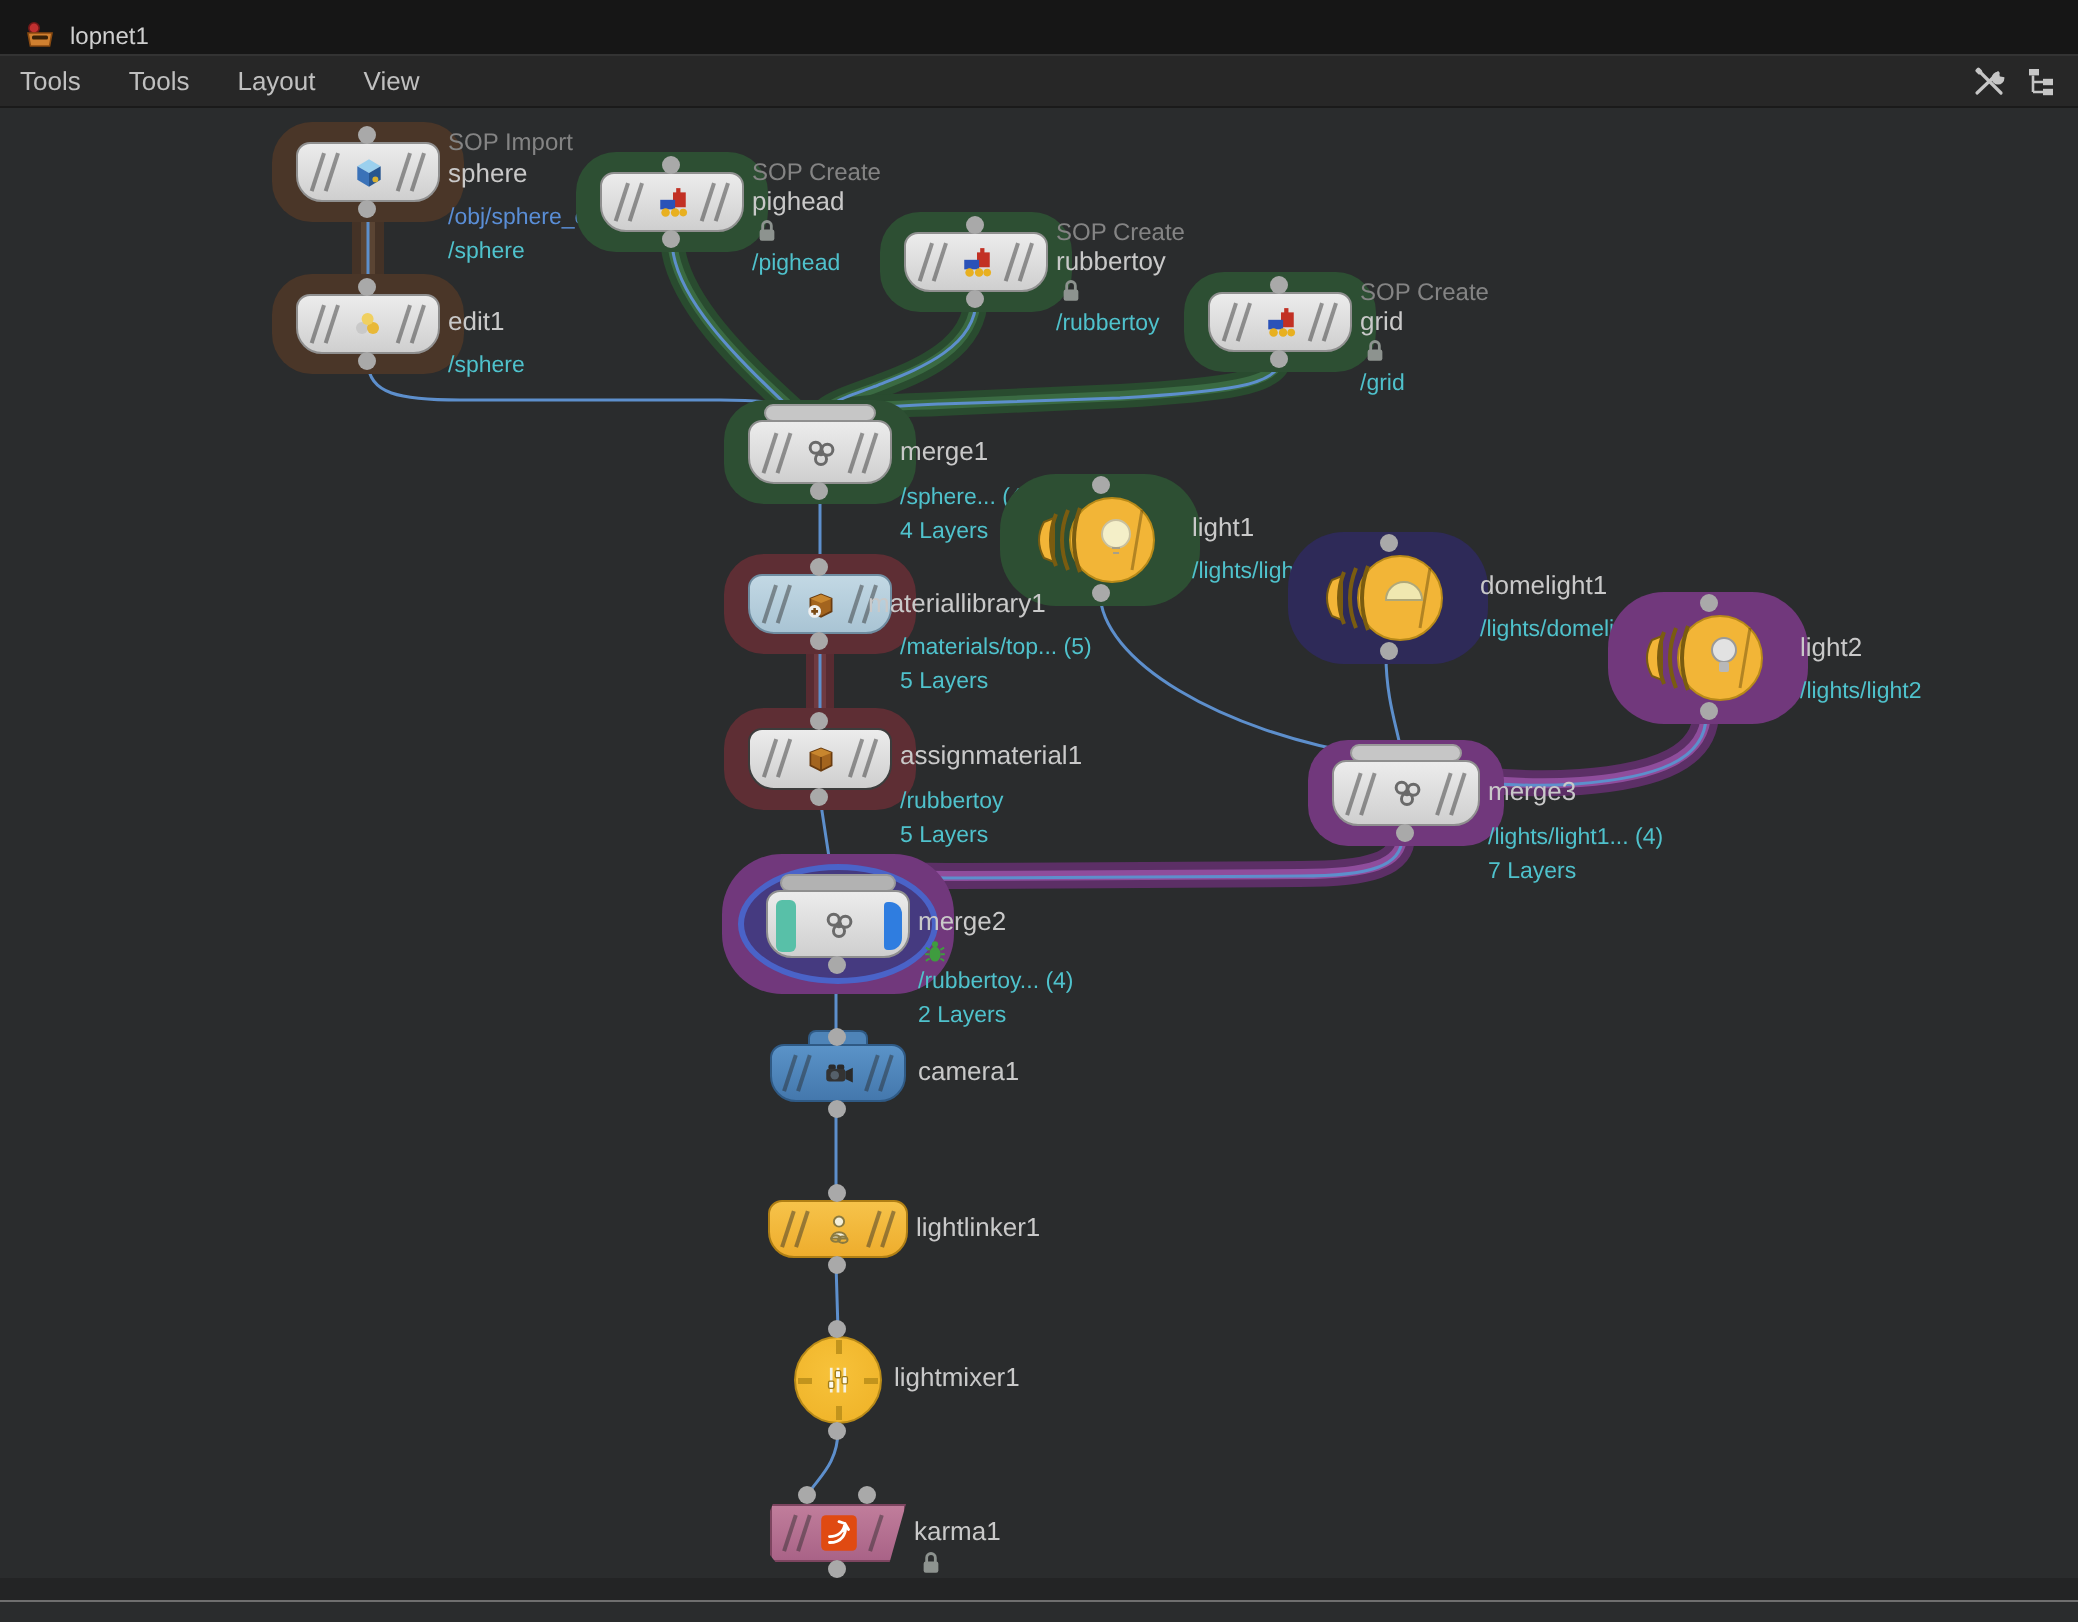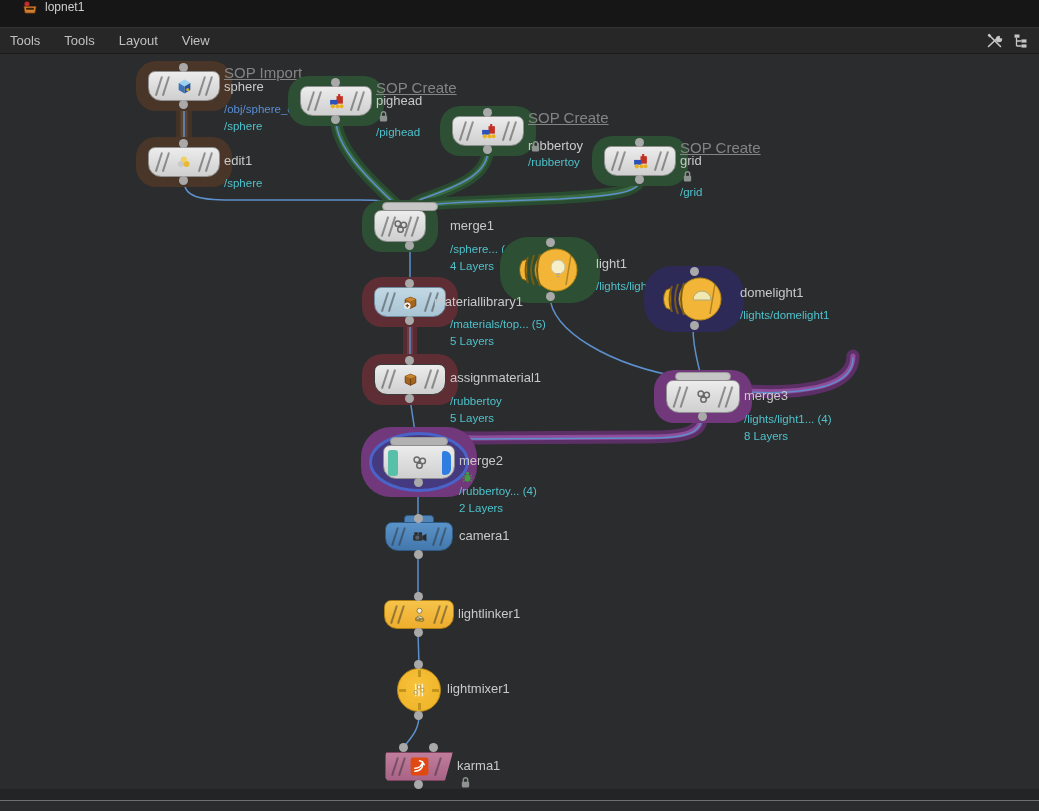--- a/index.html
+++ b/index.html
@@ -2,21 +2,21 @@
 <html><head>
 <meta charset="utf-8">
 <style>
   * { margin:0; padding:0; box-sizing:border-box; }
   html,body { width:1039px; height:811px; overflow:hidden; }
   body { font-family:"Liberation Sans","DejaVu Sans",sans-serif; background:#2a2c2d; }
   #app { position:relative; width:1039px; height:811px; background:#2a2c2d; overflow:hidden; }
 
   
   .titlebar { position:absolute; left:0; top:0; width:100%; height:36px; background:#161616;
-    display:flex; gap:7px; padding:0 22px; z-index:50; border-bottom:1px solid #0a0a0a; }
+    display:flex; align-items:center; gap:7px; padding:0 12px; z-index:50; border-bottom:1px solid #0a0a0a; }
   .titlebar .wtitle { color:#cfcfcf; font-size:12px; }
   .menubar { position:absolute; left:0; top:27px; width:100%; height:27px; background:#272727;
     display:flex; align-items:center; gap:0; padding:0 6px; z-index:50; border-bottom:1px solid #1a1a1a; border-top:1px solid #333; }
   .gapstrip { position:absolute; left:0; top:22px; width:100%; height:5px; background:#1e1e1e; z-index:50; }
   .menu-item { color:#c0c0c0; font-size:13px; padding:4px 12px; cursor:default; }
   .menu-item:first-child { padding-left:4px; }
   .menubar .spacer { flex:1; }
   .mb-icon { width:26px; height:20px; display:flex; align-items:center; justify-content:center; }
 
   
@@ -31,21 +31,21 @@
   .glow.maroon { background:#5e2e34; }
   .glow.navy { background:#2e2a58; }
   .glow.purple { background:#71387c; }
   .glow.sel-ring { inset:-13px -14px; border-radius:50%; background:#453a80; border:3px solid #4a63c8; }
   .sl { position:absolute; top:15%; width:1.5px; height:70%; background:rgba(40,40,40,.45); transform:rotate(18deg); z-index:3; }
   .dot { position:absolute; width:9px; height:9px; border-radius:50%; background:#a9a9a9; z-index:4; }
   .inbar { position:absolute; height:9px; background:#c6c6c6; border-radius:5px; top:-8px; z-index:2; border:1px solid #9a9a9a; }
   .nicon { position:relative; z-index:3; display:flex; }
 
   .nlabel { position:absolute; white-space:nowrap; color:#c9c9c9; font-size:13px; z-index:5; }
-  .nbadge { position:absolute; white-space:nowrap; color:#848484; font-size:15px; z-index:5;text-decoration:underline; }
+  .nbadge { position:absolute; white-space:nowrap; color:#848484; font-size:12px; z-index:5; }
   .npath  { position:absolute; white-space:nowrap; color:#4fc2cc; font-size:11.5px; z-index:5; }
   .npath.blue { color:#5a8ed6; }
   .nlock, .nbug { position:absolute; z-index:5; }
 
   .bulbwrap { position:absolute; z-index:3; }
   .bulbwrap .glow { inset:-6px -8px; border-radius:28px; }
 
   .circlebody { position:absolute; left:0; top:0; width:100%; height:100%; border-radius:50%;
     background:radial-gradient(circle at 45% 40%, #f7c23a, #eeb126); border:1px solid #b88a18;
     display:flex; align-items:center; justify-content:center; z-index:2; }
@@ -203,21 +203,21 @@
             <rect x="8" y="3" width="6" height="7" fill="#c23024"></rect>
             <rect x="2" y="6.5" width="7" height="4.5" fill="#2a52b8"></rect>
             <rect x="9.5" y="1" width="2" height="3" fill="#c23024"></rect>
             <circle cx="4.5" cy="12.5" r="2" fill="#e8b020"></circle>
             <circle cx="9" cy="12.5" r="2" fill="#e8b020"></circle>
             <circle cx="12.8" cy="12.5" r="1.8" fill="#e8b020"></circle>
           </svg>
       </span>
     </div>
     <div class="nbadge" style="left:76px;top:-7px">SOP Create</div>
-    <div class="nlabel" style="left:76px;top:22px">rubbertoy</div>
+    <div class="nlabel" style="left:76px;top:7px">rubbertoy</div>
     <div class="nlock" style="left:78px;top:23px">
       <svg width="11" height="13" viewBox="0 0 10 12">
           <path d="M3,5.5 V3.6 a2,2 0 0 1 4,0 V5.5" stroke="#8d938f" fill="none" stroke-width="1.3"></path>
           <rect x="1.6" y="5.3" width="6.8" height="5.2" rx="1" fill="#8d938f"></rect>
         </svg>
     </div>
     <div class="npath" style="left:76px;top:40px">/rubbertoy</div>
   </div>
 
   <div class="node" style="left:604px;top:146px;width:72px;height:30px">
@@ -244,21 +244,21 @@
     <div class="nlabel" style="left:76px;top:7px">grid</div>
     <div class="nlock" style="left:78px;top:23px">
       <svg width="11" height="13" viewBox="0 0 10 12">
           <path d="M3,5.5 V3.6 a2,2 0 0 1 4,0 V5.5" stroke="#8d938f" fill="none" stroke-width="1.3"></path>
           <rect x="1.6" y="5.3" width="6.8" height="5.2" rx="1" fill="#8d938f"></rect>
         </svg>
     </div>
     <div class="npath" style="left:76px;top:40px">/grid</div>
   </div>
 
-  <div class="node" style="left:374px;top:210px;width:52px;height:32px">
+  <div class="node" style="left:374px;top:210px;width:72px;height:32px">
     <div class="glow green"></div>
     <div class="inbar" style="left:8px;width:56px"></div>
     <div class="dot" style="left:31px;top:31px"></div>
     <div class="body">
         <span class="sl" style="left:9px"></span>
         <span class="sl" style="left:16px"></span>
         <span class="sl" style="right:10px"></span>
         <span class="sl" style="right:17px"></span>
       <span class="nicon">
         <svg width="17" height="17" viewBox="0 0 16 16" fill="none" stroke="#6a6a6a" stroke-width="1.4">
@@ -347,20 +347,37 @@
       <path d="M20,14 q-5,13 0,26" fill="none" stroke="#7a5c10" stroke-width="2"></path>
       <path d="M26,12 q-6,15 0,30" fill="none" stroke="#7a5c10" stroke-width="2"></path>
       <path d="M32,11 q-6,16 0,32" fill="none" stroke="#7a5c10" stroke-width="2"></path>
       <path d="M41,28 a9,9 0 0 1 18,0 Z" fill="#f0e8b0" stroke="#b0a878" stroke-width="1"></path>
       <line x1="63" y1="12" x2="58" y2="42" stroke="rgba(60,40,0,0.35)" stroke-width="1.5"></line>
     </svg>
     <div class="nlabel" style="left:88px;top:13px">domelight1</div>
     <div class="npath" style="left:88px;top:37px">/lights/domelight1</div>
   </div>
 
+  <div class="bulbwrap" style="left:812px;top:302px;width:84px;height:54px">
+    <div class="glow purple"></div>
+    <div class="dot" style="left:38px;top:-5px"></div>
+    <div class="dot" style="left:38px;top:49px"></div>
+    <svg width="84" height="54" viewBox="0 0 84 54" style="position:relative;z-index:2">
+      <circle cx="48" cy="27" r="21" fill="#f2b537" stroke="#b88a18" stroke-width="1"></circle>
+      <path d="M14,18 q-5,9 0,18 l5,2 V16 Z" fill="#f2b537" stroke="#7a5c10" stroke-width="1"></path>
+      <path d="M20,14 q-5,13 0,26" fill="none" stroke="#7a5c10" stroke-width="2"></path>
+      <path d="M26,12 q-6,15 0,30" fill="none" stroke="#7a5c10" stroke-width="2"></path>
+      <path d="M32,11 q-6,16 0,32" fill="none" stroke="#7a5c10" stroke-width="2"></path>
+      <circle cx="50" cy="23" r="6" fill="#e2e2e2" stroke="#9a9a9a" stroke-width="1"></circle>
+      <rect x="47.5" y="29" width="5" height="5" rx="1" fill="#b8b8b8"></rect>
+      <line x1="63" y1="12" x2="58" y2="42" stroke="rgba(60,40,0,0.35)" stroke-width="1.5"></line>
+    </svg>
+    <div class="nlabel" style="left:88px;top:14px">light2</div>
+    <div class="npath" style="left:88px;top:38px">/lights/light2</div>
+  </div>
 
   <div class="node" style="left:666px;top:380px;width:74px;height:33px">
     <div class="glow purple"></div>
     <div class="inbar" style="left:9px;width:56px"></div>
     <div class="dot" style="left:32px;top:32px"></div>
     <div class="body">
         <span class="sl" style="left:9px"></span>
         <span class="sl" style="left:16px"></span>
         <span class="sl" style="right:10px"></span>
         <span class="sl" style="right:17px"></span>
@@ -368,21 +385,21 @@
         <svg width="17" height="17" viewBox="0 0 16 16" fill="none" stroke="#6a6a6a" stroke-width="1.4">
             <circle cx="5.5" cy="5.5" r="2.6"></circle>
             <circle cx="11" cy="6.5" r="2.6"></circle>
             <circle cx="8" cy="10.8" r="2.6"></circle>
             <circle cx="8" cy="8" r="0.8" fill="#6a6a6a"></circle>
           </svg>
       </span>
     </div>
     <div class="nlabel" style="left:78px;top:8px">merge3</div>
     <div class="npath" style="left:78px;top:33px">/lights/light1... (4)</div>
-    <div class="npath" style="left:78px;top:50px">8 Layers</div>
+    <div class="npath" style="left:78px;top:50px">7 Layers</div>
   </div>
 
   <div class="node" style="left:383px;top:445px;width:72px;height:34px">
     <div class="glow purple" style="inset:-18px -22px;border-radius:30px"></div>
     <div class="glow sel-ring"></div>
     <div class="inbar" style="left:7px;width:58px;background:#b2b2b2"></div>
     <div class="dot" style="left:31px;top:33px"></div>
     <div class="body">
       <span style="position:absolute;left:4px;top:4px;width:10px;height:26px;background:#58c0a8;border-radius:3px;z-index:3"></span>
       <span style="position:absolute;right:3px;top:5px;width:9px;height:24px;background:#2f7de0;border-radius:2px 6px 6px 2px;z-index:3"></span>

